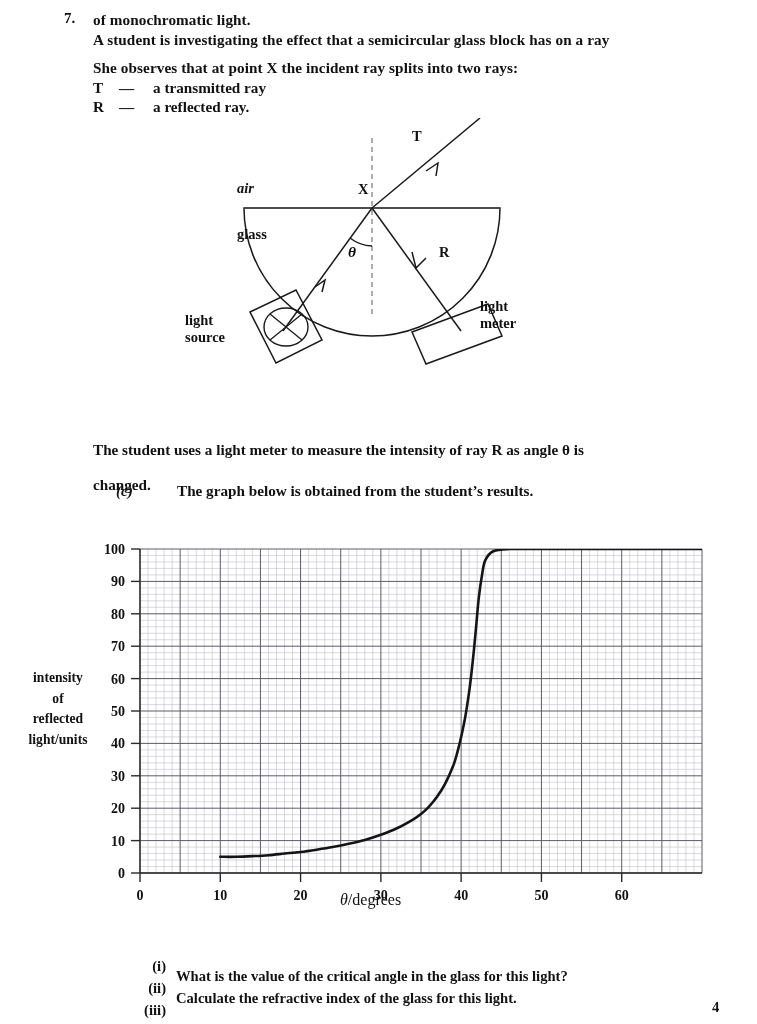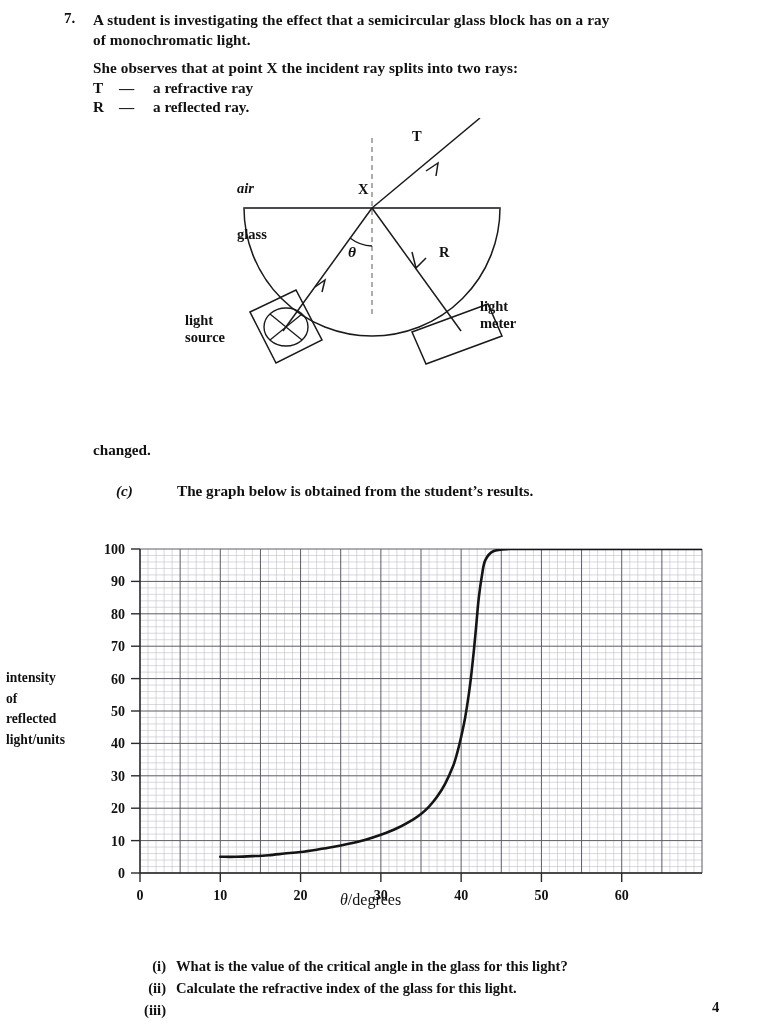--- a/index.html
+++ b/index.html
@@ -120,20 +120,21 @@
     top: 528px;
     width: 757px;
     height: 410px;
   }
   .graph-svg { position: absolute; left: 0; top: 0; }
   .ylabel-block {
     position: absolute;
     left: 6px;
     top: 140px;
     width: 104px;
+    text-align: center;
     font-size: 13.6px;
     font-weight: 700;
     line-height: 20.5px;
   }
   .xlabel-block {
     position: absolute;
     left: 340px;
     top: 363px;
     font-size: 16px;
     font-weight: 400;
@@ -159,50 +160,50 @@
   .subq .rn {
     position: absolute;
     left: 0;
     top: 0;
     width: 38px;
     text-align: right;
   }
   .subq .qt {
     position: absolute;
     left: 48px;
-    top: 0;
+    top: 10px;
     white-space: nowrap;
   }
   .marks {
     position: absolute;
     left: 712px;
     top: 999px;
     font-size: 14.6px;
     font-weight: 700;
   }
   .ital { font-style: italic; }
 </style>
 </head>
 <body>
 
 <div class="page">
 
   <div class="q-number">7.</div>
 
   <div class="stem">
+    <p><span>of monochromatic light.</span></p>
     <p><span>A student is investigating the effect that a semicircular glass block has on a ray</span></p>
-    <p><span>of monochromatic light.</span></p>
     <p class="para2"><span>She observes that at point X the incident ray splits into two rays:</span></p>
   </div>
 
   <div class="raylist">
     <div class="row">
       <span class="sym">T</span>
       <span class="dash">—</span>
-      <span class="desc">a refractive ray</span>
+      <span class="desc">a transmitted ray</span>
     </div>
     <div class="row">
       <span class="sym">R</span>
       <span class="dash">—</span>
       <span class="desc">a reflected ray.</span>
     </div>
   </div>
 
   <div class="diagram">
     <svg width="470" height="280" viewBox="0 0 470 280">
@@ -243,20 +244,21 @@
     <div class="dlabel" style="left:262px; top:10px;">T</div>
     <div class="dlabel" style="left:289px; top:126px;">R</div>
     <div class="dlabel ital" style="left:198px; top:125px; font-size:15.5px;">θ</div>
     <div class="dlabel" style="left:35px;  top:194px; text-align:left;">light
 source</div>
     <div class="dlabel" style="left:330px; top:180px; text-align:left;">light
 meter</div>
   </div>
 
   <div class="midtext">
+    <p><span>The student uses a light meter to measure the intensity of ray R as angle θ is</span></p>
     <p><span>changed.</span></p>
   </div>
 
   <div class="part-c">
     <span class="lbl">(c)</span>
     <span class="txt">The graph below is obtained from the student’s results.</span>
   </div>
 
   <div class="graph-block">
 

